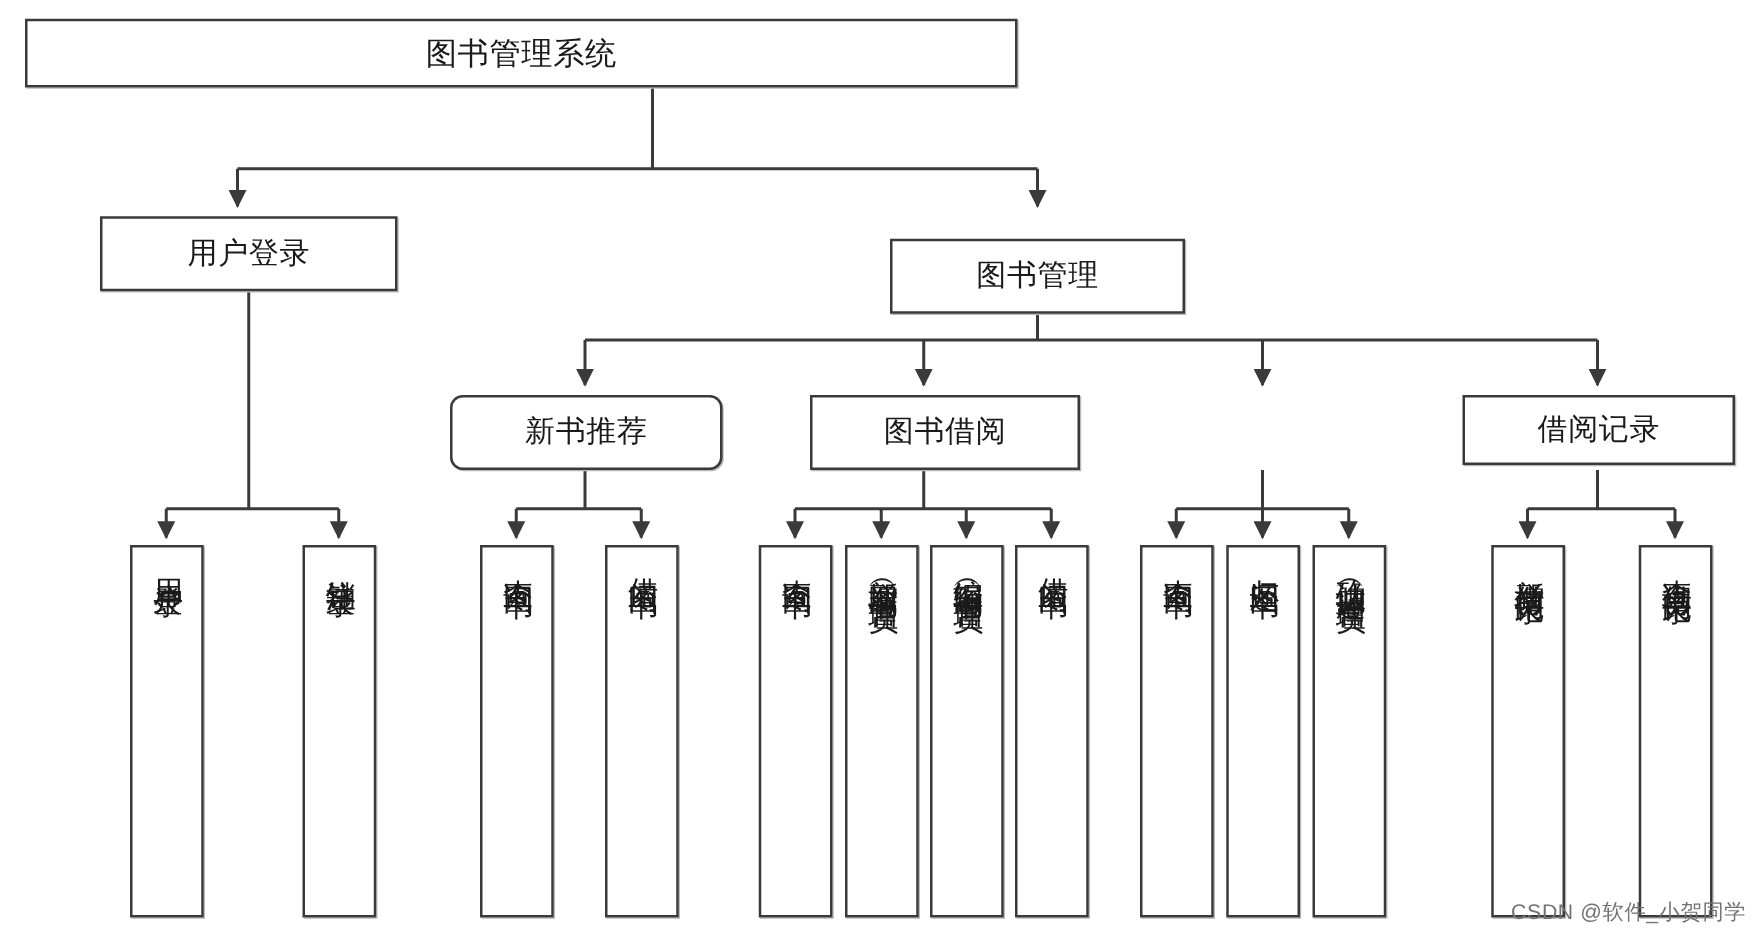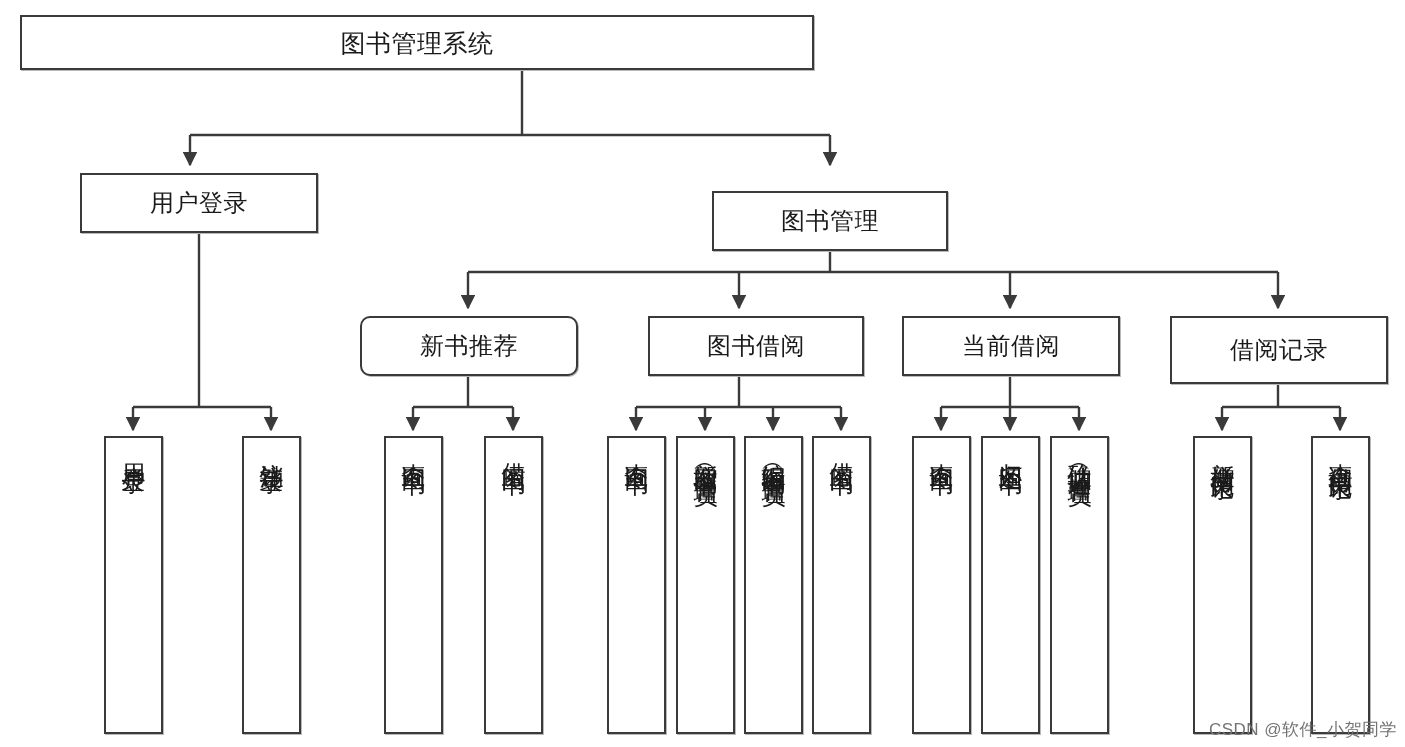--- a/index.html
+++ b/index.html
@@ -143,25 +143,22 @@
   </div>
 
   <div class="node horiz" style="left:360px; top:316px; width:218px; height:60px;border-radius:10px;">
     <span class="label">新书推荐</span>
   </div>
 
   <div class="node horiz" style="left:632px; top:316px; width:216px; height:60px;margin-left:16px;">
     <span class="label">图书借阅</span>
   </div>
 
-  <div class="node horiz" style="left:902px; top:316px; width:218px; height:60px;">
-    <span class="label">当前借阅</span>
-  </div>
-
-  <div class="node horiz" style="left:1170px; top:316px; width:218px; height:68px;">
+
+  <div class="node horiz" style="left:1170px; top:316px; width:218px; height:56px;">
     <span class="label">借阅记录</span>
   </div>
 
   <div class="node vert" style="left:104px; top:436px; width:59px; height:298px;">
     <span class="label">用户登录</span>
   </div>
 
   <div class="node vert" style="left:242px; top:436px; width:59px; height:298px;">
     <span class="label">注销登录</span>
   </div>

